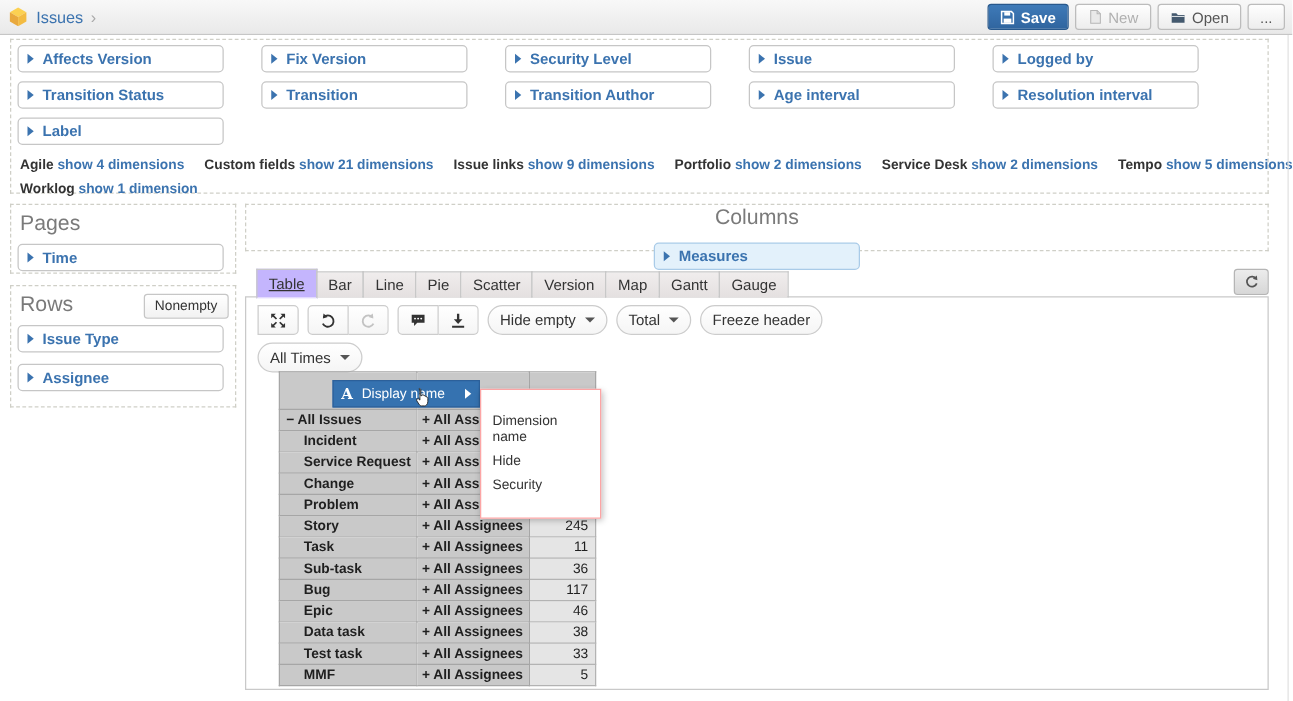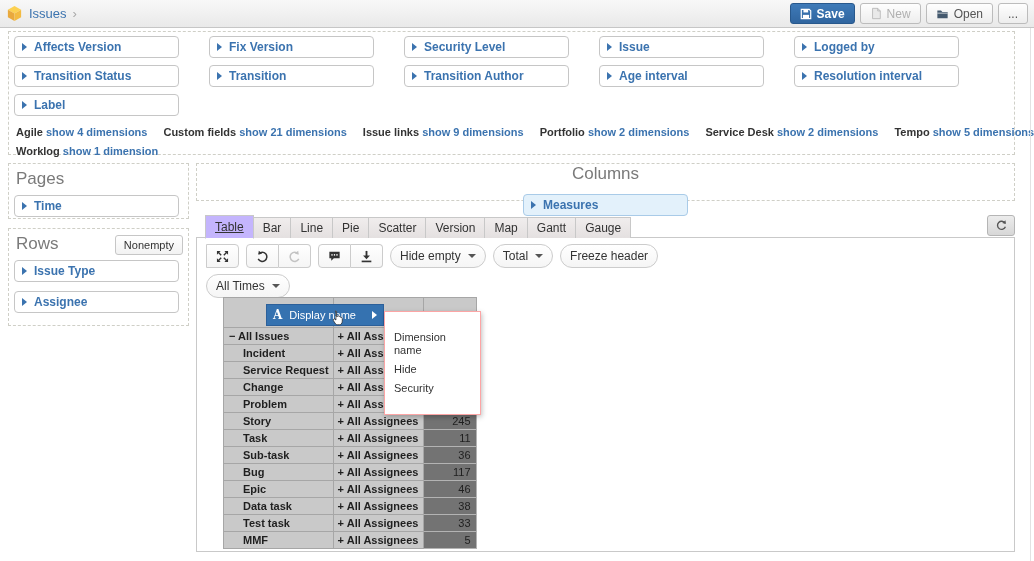--- a/index.html
+++ b/index.html
@@ -71,21 +71,21 @@
   .caret{width:0;height:0;border-top:4px solid #555;border-left:4px solid transparent;border-right:4px solid transparent;margin-left:7px;}
   .time-row{position:absolute;left:9px;top:36px;}
   
   table.pivot{position:absolute;left:26px;top:59px;border-collapse:collapse;font-size:11px;table-layout:fixed;}
   .pivot td,.pivot th{box-sizing:border-box;overflow:hidden;white-space:nowrap;}
   .pivot th.hdr{background:#c9c9c9;border:1px solid #a6a6a6;height:30px;}
   .pivot td.rowhead{background:#c9c9c9;border:1px solid #a6a6a6;font-weight:bold;color:#1f1f1f;height:17px;padding:1px 4px;}
   .pivot td.rh-type{padding-left:5px;}
   .pivot td.rh-type.indent{padding-left:19px;}
   .exp{display:inline-block;min-width:9px;}
-  .pivot td.val{background:#737373;border:1px solid #b3b3b3;color:#1f1f1f;text-align:right;height:17px;padding:1px 5px;}
+  .pivot td.val{background:#e5e5e5;border:1px solid #b3b3b3;color:#1f1f1f;text-align:right;height:17px;padding:1px 5px;}
   
   .ctx-item{position:absolute;left:69px;top:66px;width:118px;height:22px;box-sizing:border-box;background:#3572b0;
     border:1px solid #2c609a;color:#fff;display:flex;align-items:center;padding:0 6px;font-size:11px;cursor:pointer;z-index:6;}
   .ctx-A{font-family:"DejaVu Serif",serif;font-size:12px;font-weight:bold;margin-right:7px;}
   .ctx-arrow{margin-left:auto;width:0;height:0;border-left:5px solid #fff;border-top:4px solid transparent;border-bottom:4px solid transparent;}
   .ctx-submenu{position:absolute;left:187px;top:73px;width:97px;box-sizing:border-box;background:#fff;
     border:1px solid #fca5a5;box-shadow:1px 2px 5px rgba(0,0,0,.25);padding:16px 0;z-index:6;}
   .ctx-sub-item{font-size:11px;color:#333;padding:3px 9px;line-height:13px;cursor:pointer;}
   .cursor-hand{position:absolute;left:133px;top:71px;z-index:7;pointer-events:none;}
   

